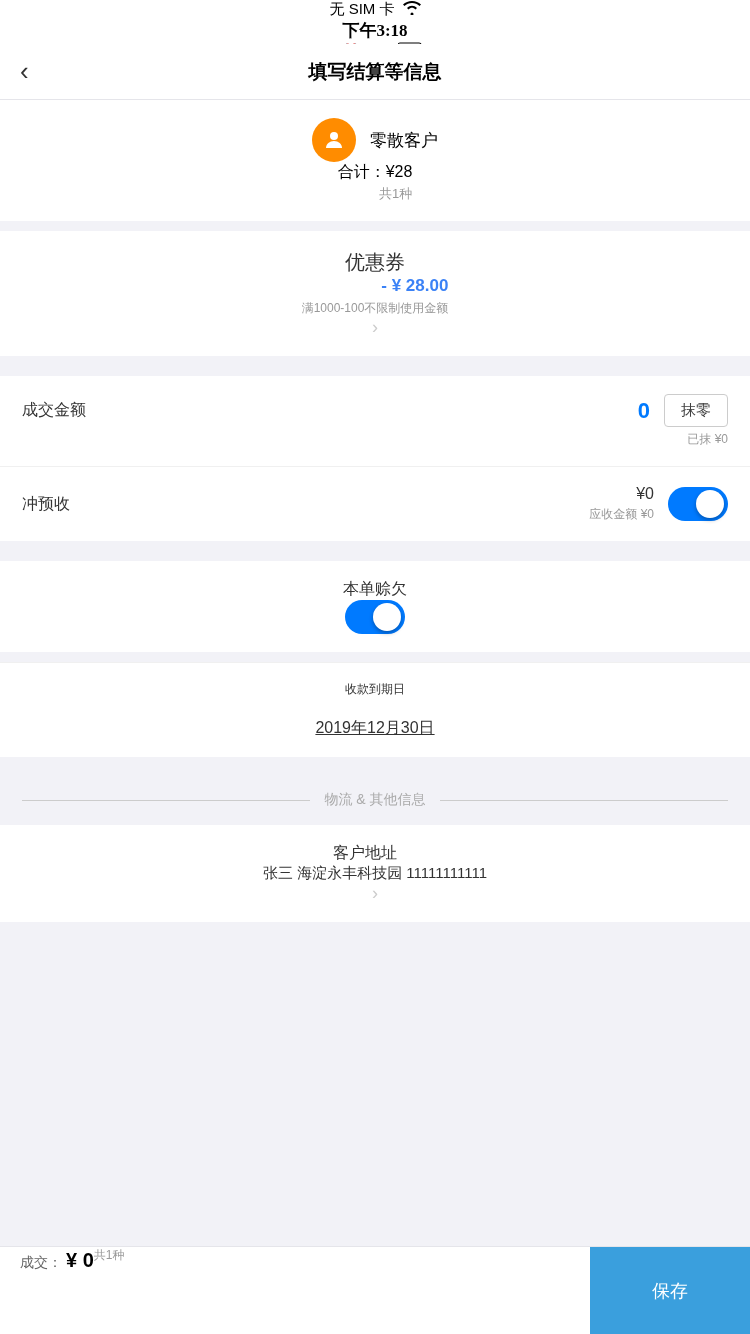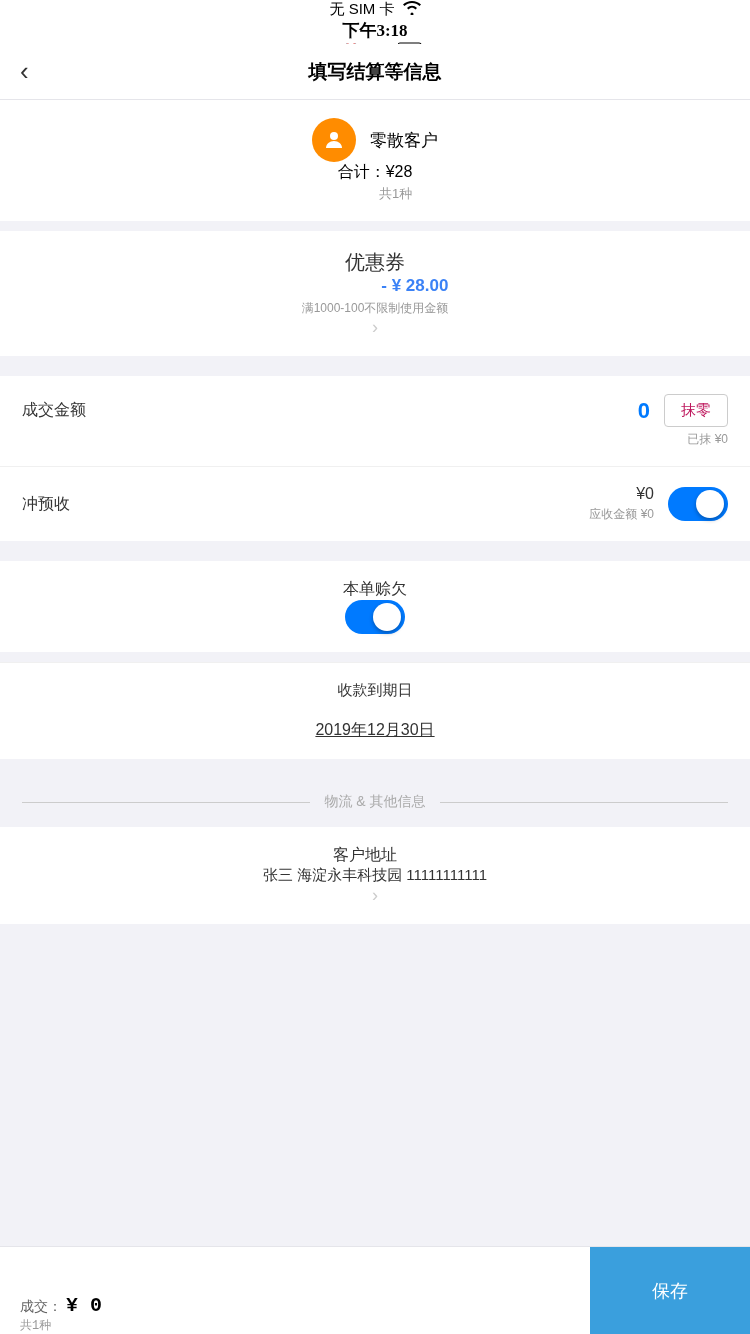--- a/index.html
+++ b/index.html
@@ -166,21 +166,21 @@
     .deal-amount {
       font-size: 22px;
       font-weight: 600;
       color: #007aff;
     }
     .round-btn {
       border: 1px solid #ccc;
       border-radius: 4px;
       padding: 6px 16px;
       font-size: 15px;
-      color: #be185d;
+      color: #404040;
       background: #fff;
       cursor: pointer;
     }
     .deal-sub {
       font-size: 12px;
       color: #999;
       text-align: right;
       margin-top: 4px;
     }
 
@@ -259,21 +259,21 @@
     .due-section {
       background: #fff;
       padding: 18px 22px;
       margin-bottom: 10px;
       display: flex;
       align-items: center;
       gap: 20px;
       border-top: 1px solid #f0f0f0;
     }
     .due-label {
-      font-size: 15px;
+      font-size: 12px;
       color: #333;
     }
     .due-date {
       font-size: 16px;
       color: #333;
       text-decoration: underline;
     }
 
     
     .logistics-divider {
@@ -325,24 +325,23 @@
       width: 750px;
       height: 88px;
       background: #fff;
       display: flex;
       align-items: stretch;
       border-top: 1px solid #e5e5ea;
     }
     .bottom-info {
       flex: 1;
       display: flex;
-      flex-direction: column;
-      justify-content: flex-end;
+      flex-direction: row;
+      justify-content: flex-start;
       padding: 0 20px;
-      font-family: Liberation Mono, monospace;
     }
     .bottom-label {
       font-size: 14px;
       color: #666;
     }
     .bottom-amount {
       font-size: 20px;
       font-weight: 600;
       color: #000;
       margin-top: 2px;

